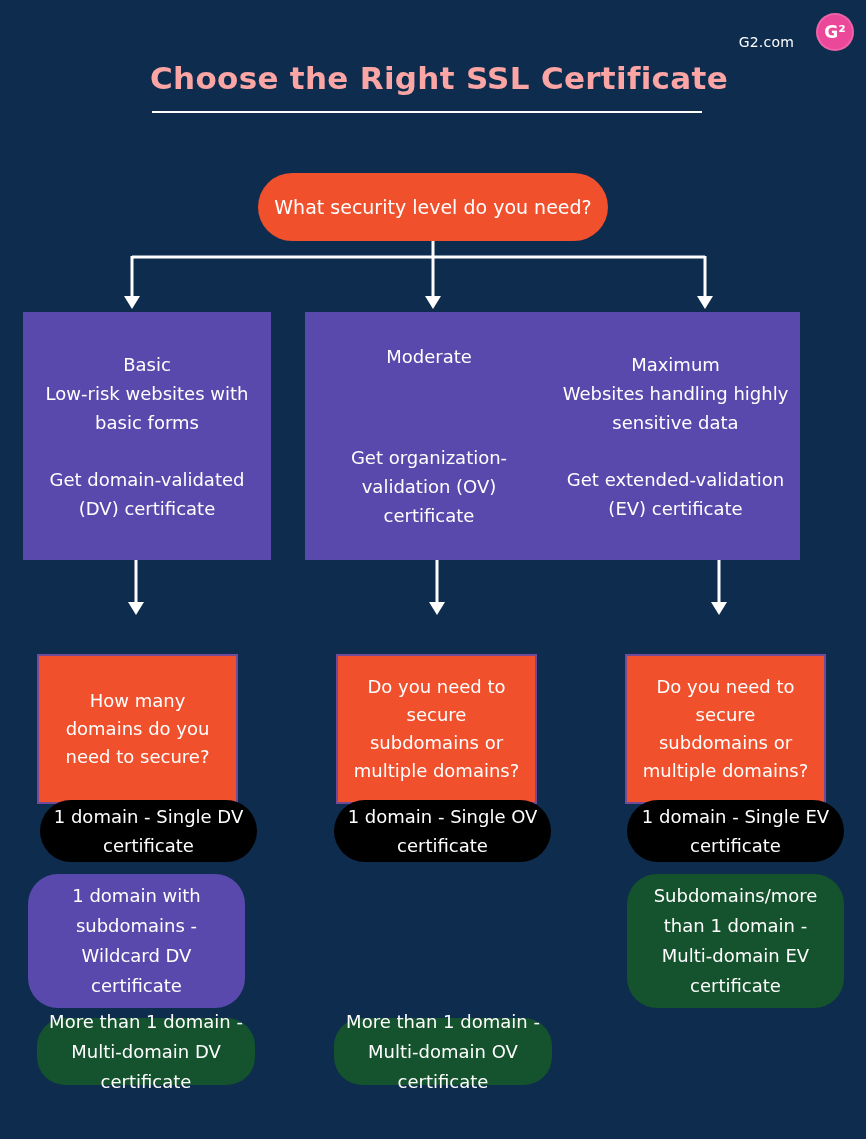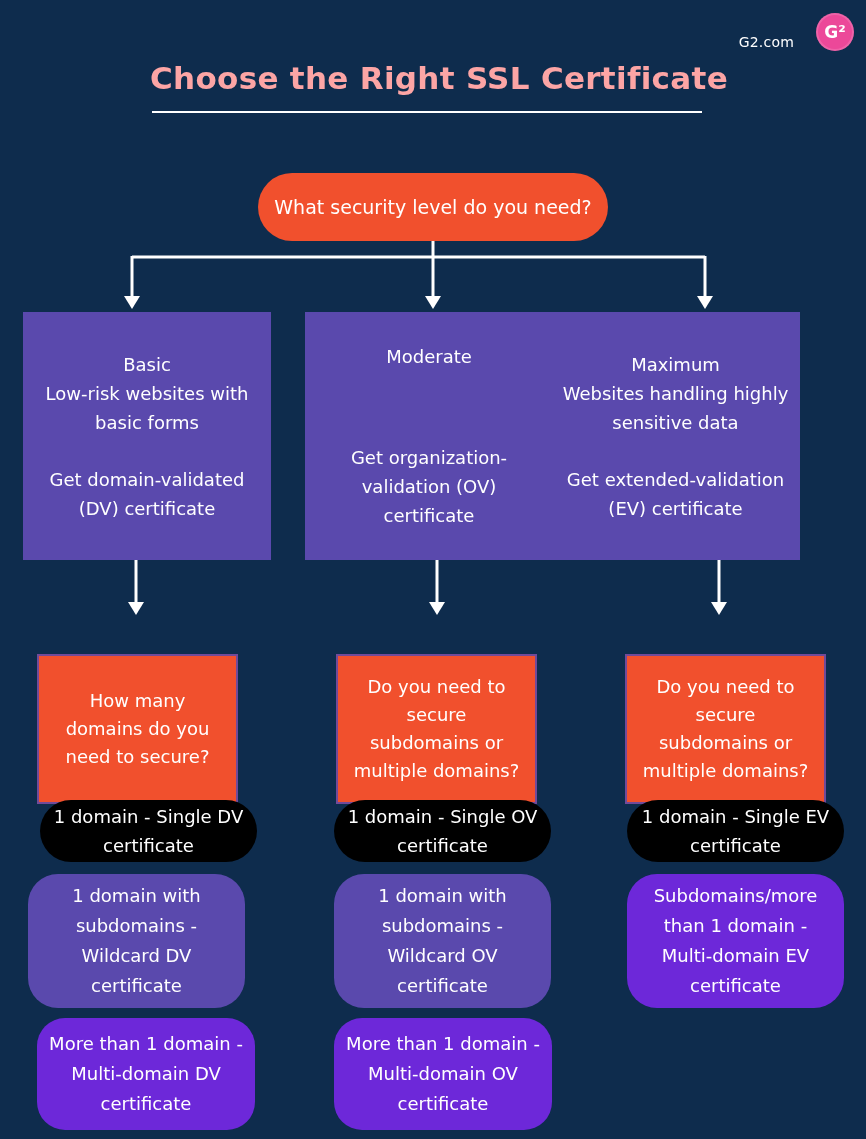--- a/index.html
+++ b/index.html
@@ -14,21 +14,21 @@
 
   .title{position:absolute;top:60px;left:0;width:100%;text-align:center;color:#fca5a5;
          font-size:31px;font-weight:bold;letter-spacing:.3px;}
   .title-rule{position:absolute;top:111px;left:152px;width:550px;height:2px;background:#fff;}
 
   .node{position:absolute;display:flex;align-items:center;justify-content:center;
         text-align:center;color:#fff;font-size:18px;line-height:29px;padding:8px 12px;}
   .orange{background:#f1502d;margin-top:36px;}
   .purple{background:#5a49ad;}
   .teal{background:#000000;}
-  .yellow{background:#6d28d9;}
+  .yellow{background:#14532d;}
 
   .root-pill{left:258px;top:137px;width:350px;height:68px;border-radius:34px;font-size:19px;}
 
   .branch{top:312px;width:248px;height:248px;flex-direction:column;padding:14px 10px;}
   .branch .rec{margin-top:28px;}
   .branch-1{left:23px;}
   .branch-2{left:305px;gap:44px;}
   .branch-3{left:551px;width:249px;}
 
   .question{top:618px;width:201px;height:150px;border:2px solid rgba(90,73,173,.85);line-height:28px;}
@@ -39,21 +39,21 @@
   .pill-outcome{top:800px;width:217px;height:62px;border-radius:31px;}
   .pill-1{left:40px;}
   .pill-2{left:334px;}
   .pill-3{left:627px;}
 
   .mid-outcome{top:874px;width:217px;height:134px;border-radius:30px;line-height:30px;}
   .mid-1{left:28px;}
   .mid-2{left:334px;}
   .mid-3{left:627px;}
 
-  .bottom-outcome{top:1018px;width:218px;height:112px;border-radius:28px;line-height:30px;}
+  .bottom-outcome{top:1018px;width:218px;height:67px;border-radius:28px;line-height:30px;}
   .bot-1{left:37px;}
   .bot-2{left:334px;}
 
   .connectors{position:absolute;left:0;top:0;pointer-events:none;}
 </style>
 </head>
 <body>
 
 <div class="canvas">
 
@@ -105,19 +105,18 @@
 
   <div class="node orange question question-1">How many domains do you need to secure?</div>
   <div class="node orange question question-2">Do you need to secure subdomains or multiple domains?</div>
   <div class="node orange question question-3">Do you need to secure subdomains or multiple domains?</div>
 
   <div class="node teal pill-outcome pill-1">1 domain - Single DV certificate</div>
   <div class="node teal pill-outcome pill-2">1 domain - Single OV certificate</div>
   <div class="node teal pill-outcome pill-3">1 domain - Single EV certificate</div>
 
   <div class="node purple mid-outcome mid-1">1 domain with subdomains - Wildcard DV certificate</div>
-  <div class="node purple mid-outcome mid-2">1 domain with subdomains - Wildcard OV certificate</div>
   <div class="node yellow mid-outcome mid-3">Subdomains/more than 1 domain - Multi-domain EV certificate</div>
 
   <div class="node yellow bottom-outcome bot-1">More than 1 domain - Multi-domain DV certificate</div>
   <div class="node yellow bottom-outcome bot-2">More than 1 domain - Multi-domain OV certificate</div>
 
 </div>
 
 </body></html>

